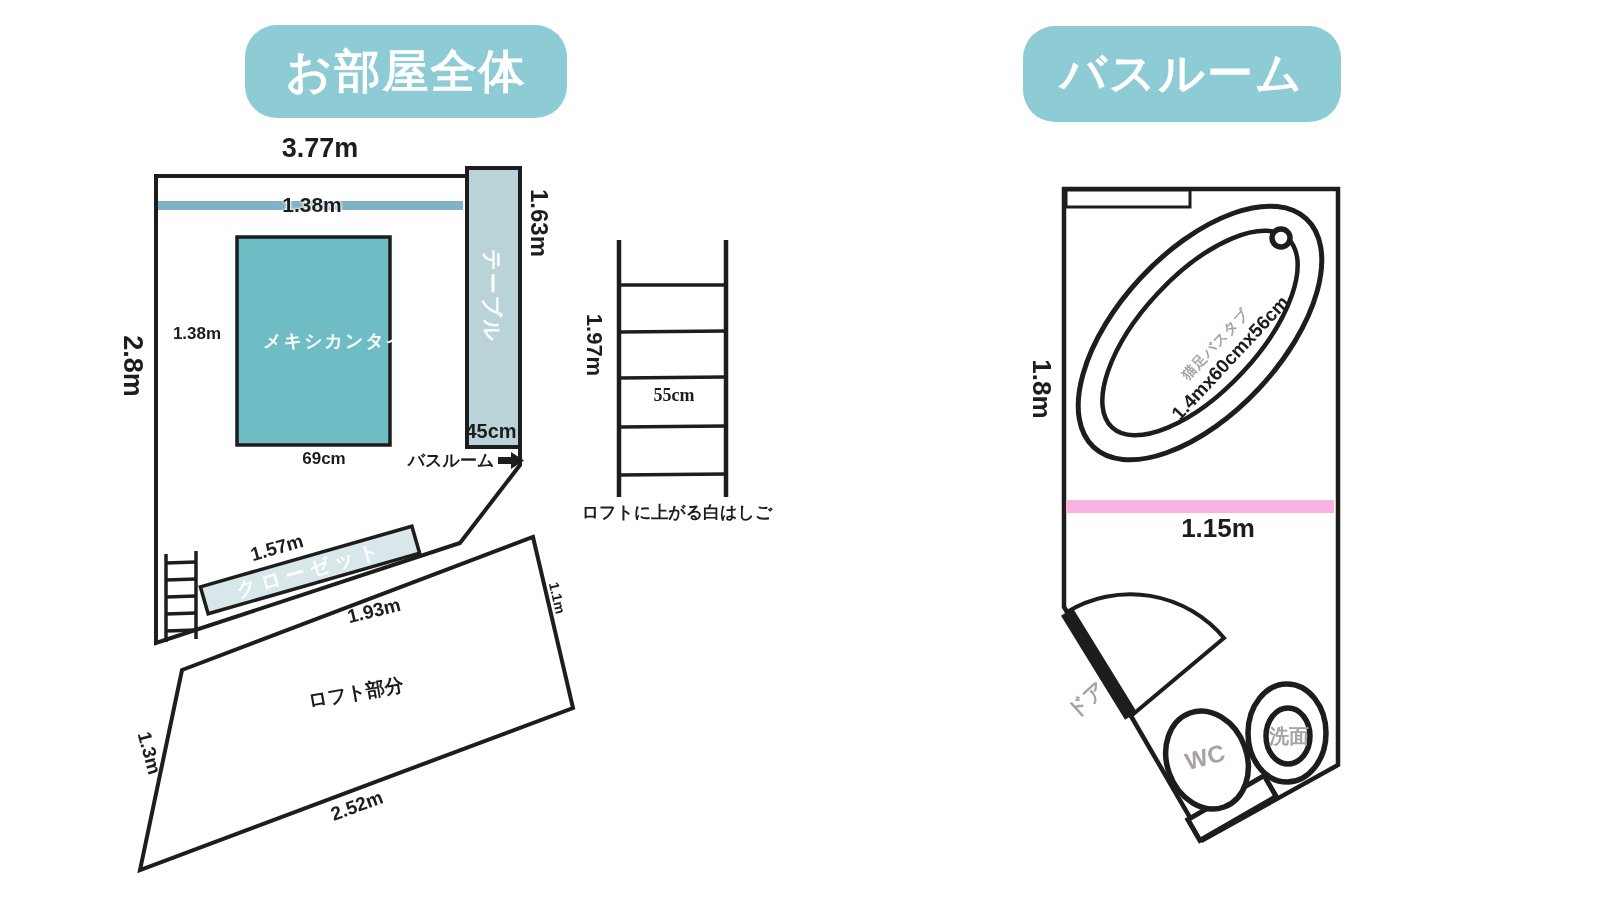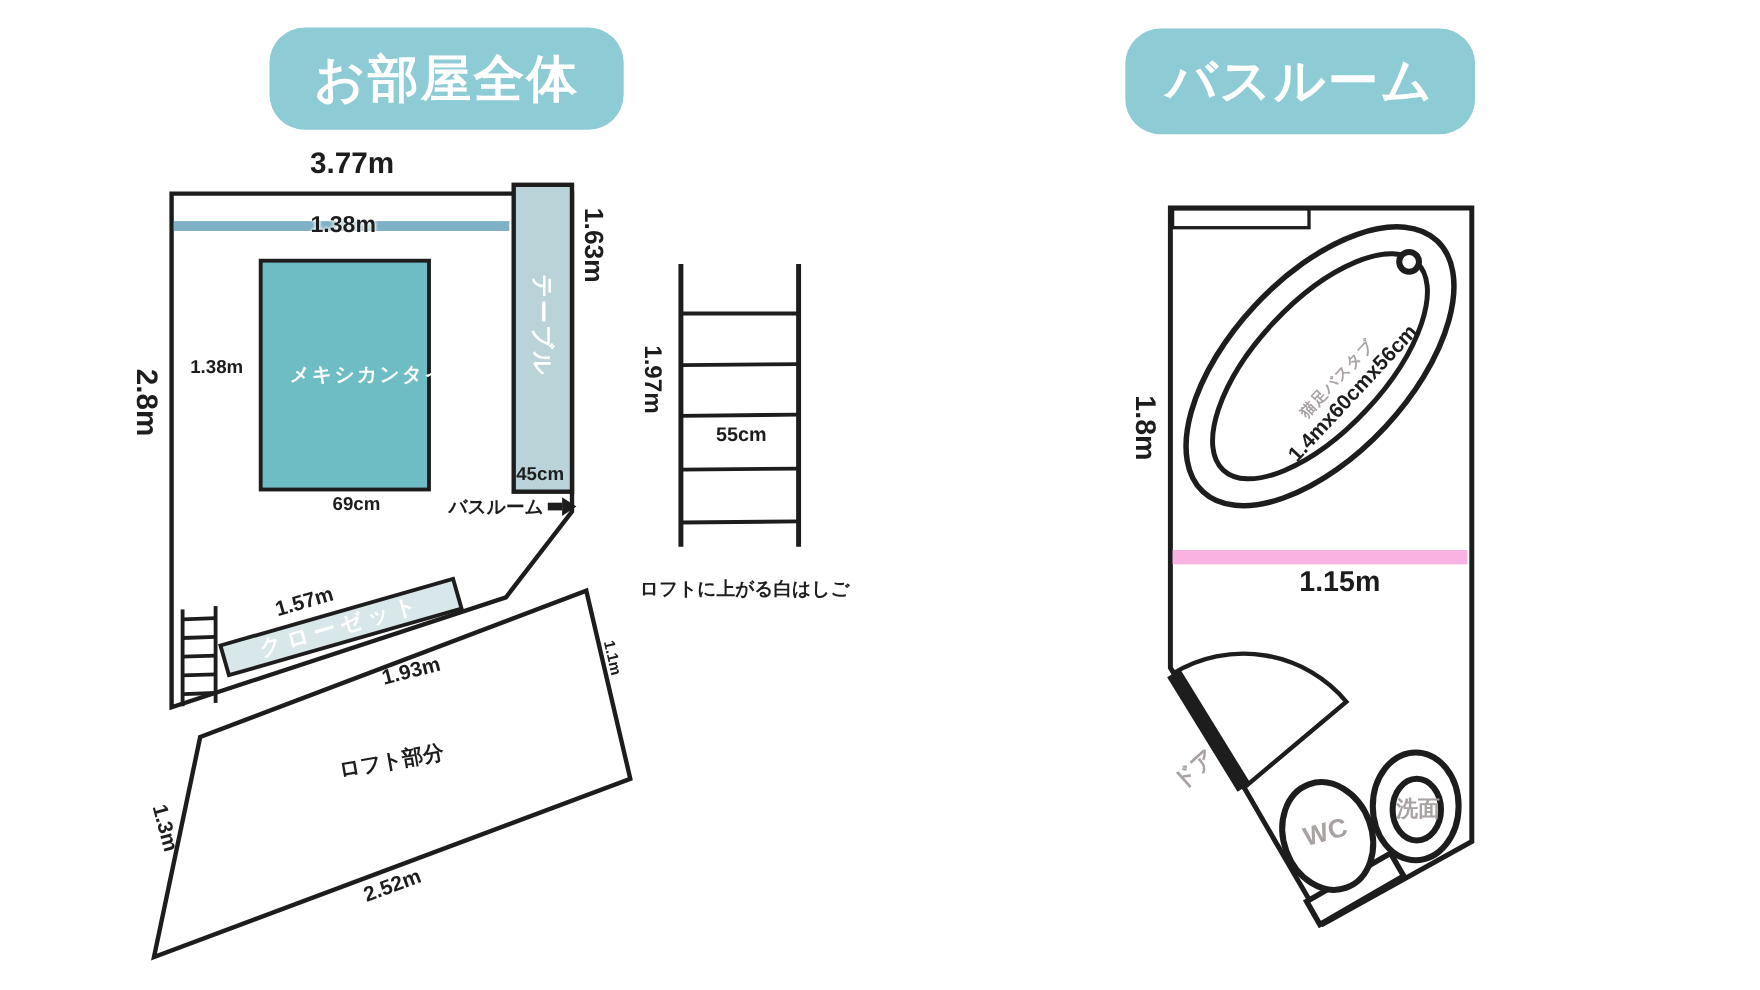--- a/index.html
+++ b/index.html
@@ -114,36 +114,36 @@
   <div class="lbl" style="left:320px;top:148px;font-size:27px;">3.77m</div>
   <div class="lbl r90" style="left:133px;top:366px;font-size:27px;">2.8m</div>
   <div class="lbl halo" style="left:312px;top:205px;font-size:21px;">1.38m</div>
 
   <div class="lbl white" style="left:313px;top:341px;font-size:18px;letter-spacing:2px;margin-left:32px;">メキシカンタイル</div>
   <div class="lbl" style="left:197px;top:334px;font-size:17px;">1.38m</div>
   <div class="lbl" style="left:310px;top:459px;font-size:17px;margin-left:14px;">69cm</div>
 
   <div class="lbl white r90" style="left:492px;top:296px;font-size:21px;letter-spacing:2px;">テーブル</div>
   <div class="lbl r90" style="left:539px;top:223px;font-size:24px;">1.63m</div>
-  <div class="lbl" style="left:491px;top:431px;font-size:17px;">45cm</div>
+  <div class="lbl" style="left:491px;top:431px;font-size:20px;">45cm</div>
 
   <div class="lbl" style="left:451px;top:461px;font-size:17px;">バスルーム</div>
 
   <div class="lbl white" style="left:310px;top:570px;font-size:20px;letter-spacing:5px;transform:translate(-50%,-50%) rotate(-16deg);">クローゼット</div>
   <div class="lbl" style="left:277px;top:548px;font-size:19px;transform:translate(-50%,-50%) rotate(-16deg);">1.57m</div>
   <div class="lbl" style="left:374px;top:611px;font-size:19px;transform:translate(-50%,-50%) rotate(-14deg);">1.93m</div>
 
   <div class="lbl" style="left:356px;top:693px;font-size:19px;transform:translate(-50%,-50%) rotate(-10deg);">ロフト部分</div>
   <div class="lbl" style="left:357px;top:806px;font-size:19px;transform:translate(-50%,-50%) rotate(-20deg);">2.52m</div>
   <div class="lbl" style="left:149px;top:753px;font-size:19px;transform:translate(-50%,-50%) rotate(75deg);">1.3m</div>
   <div class="lbl" style="left:557px;top:598px;font-size:14px;transform:translate(-50%,-50%) rotate(77deg);">1.1m</div>
 
   <div class="lbl r90" style="left:594px;top:345px;font-size:22px;">1.97m</div>
-  <div class="lbl" style="left:674px;top:395px;font-size:18px;">55cm</div>
-  <div class="lbl" style="left:677px;top:536px;font-size:17px;">ロフトに上がる白はしご</div>
+  <div class="lbl" style="left:674px;top:395px;font-size:18px;font-family:Liberation Serif, serif;">55cm</div>
+  <div class="lbl" style="left:677px;top:513px;font-size:17px;">ロフトに上がる白はしご</div>
 
   <div class="lbl r90" style="left:1041px;top:389px;font-size:26px;">1.8m</div>
   <div class="lbl" style="left:1218px;top:529px;font-size:26px;">1.15m</div>
 
   <div class="tub-text" style="left:1224px;top:352px;">
     <span class="name">猫足バスタブ</span>
     <span class="size">1.4mx60cmx56cm</span>
   </div>
 
   <div class="lbl gray" style="left:1086px;top:700px;font-size:21px;transform:translate(-50%,-50%) rotate(-42deg);">ドア</div>

